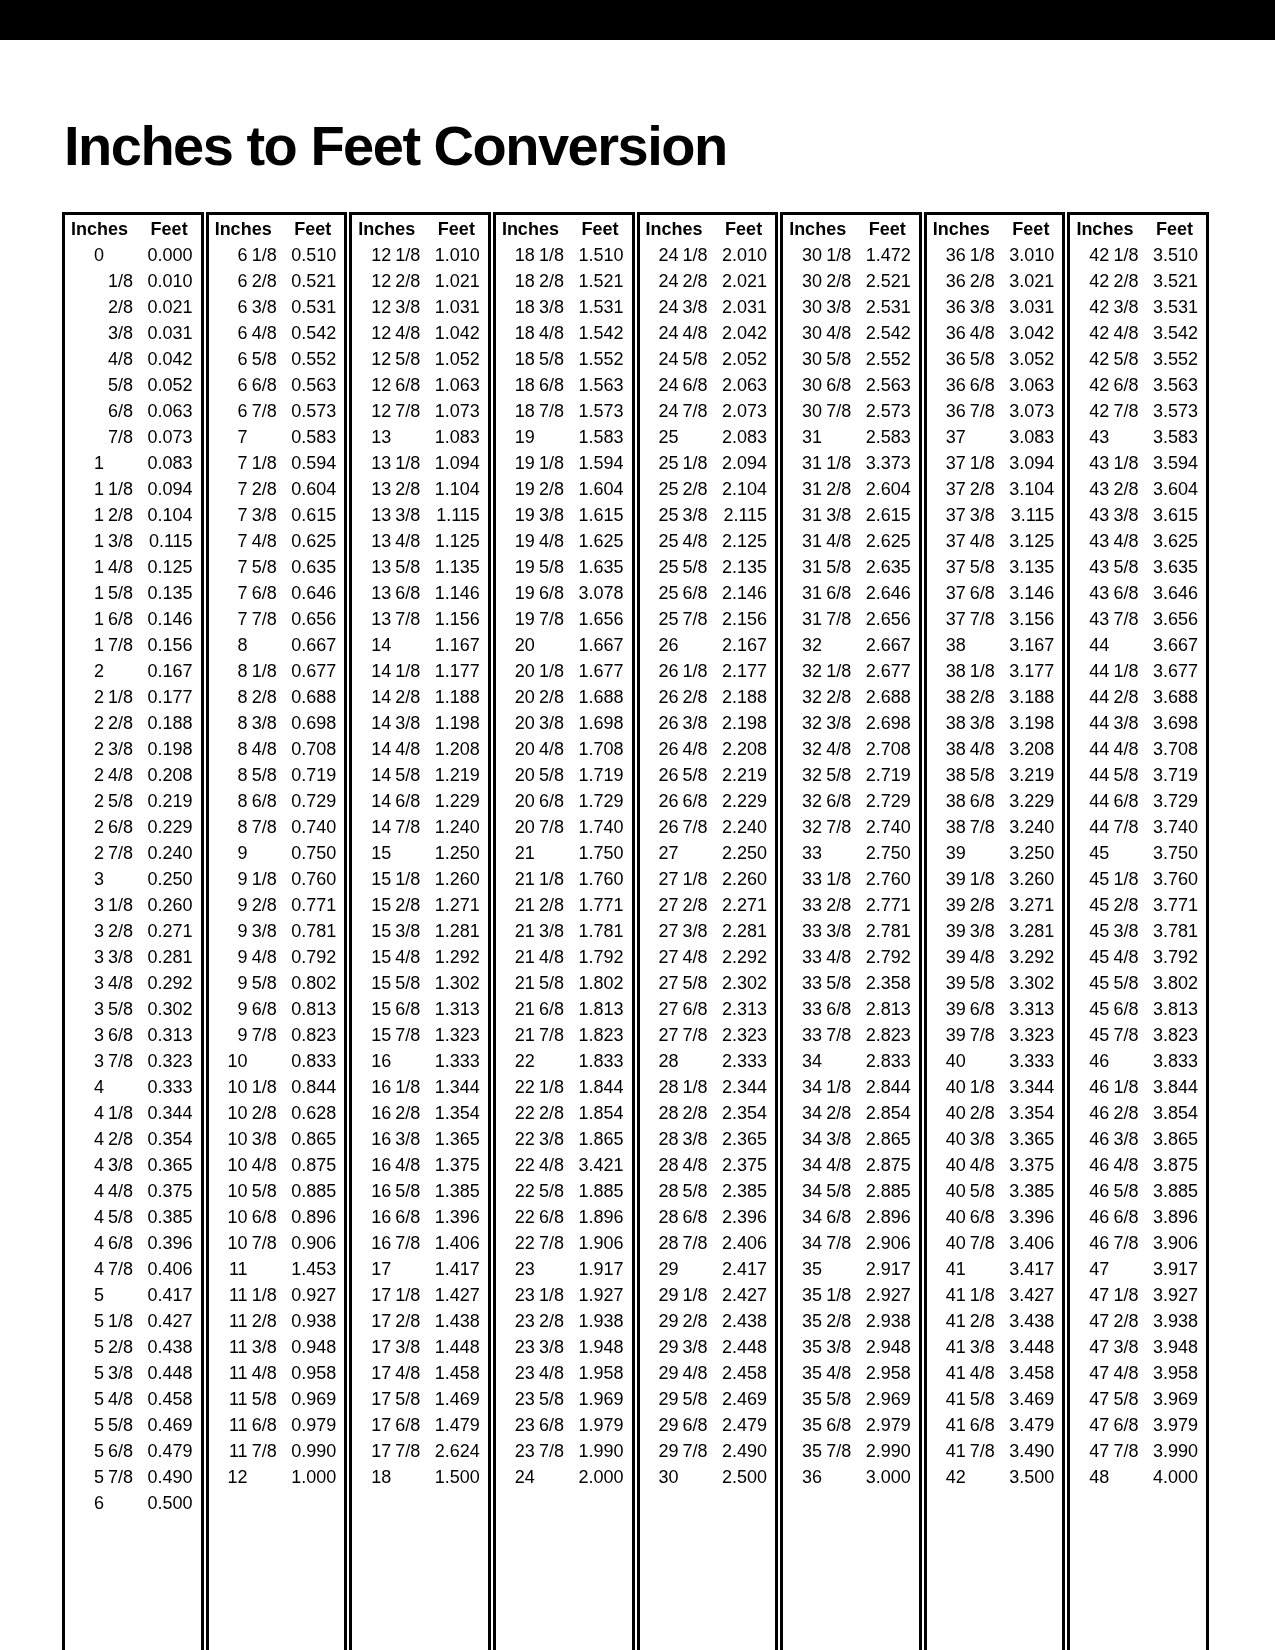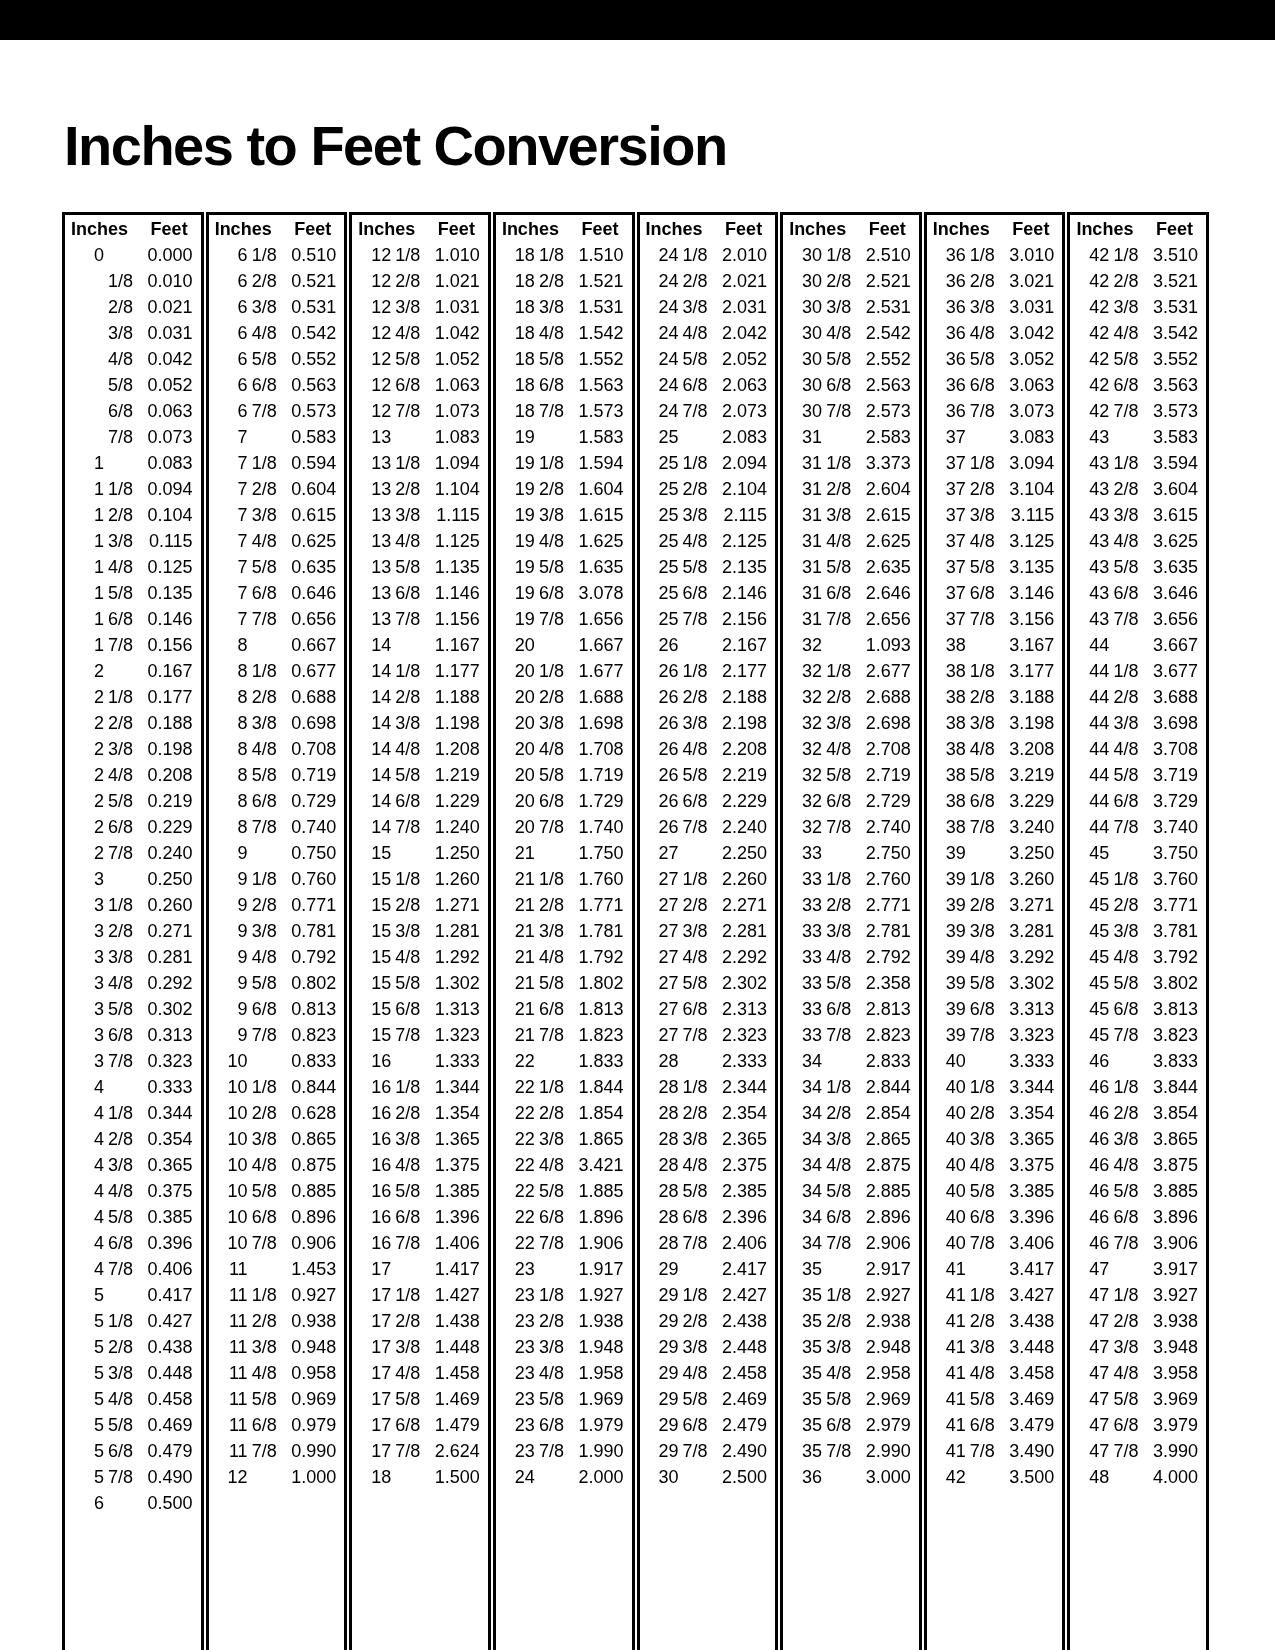--- a/index.html
+++ b/index.html
@@ -1263,21 +1263,21 @@
       </div>
     </div>
     <div class="group">
       <div class="hrow">
         <span>Inches</span>
         <span>Feet</span>
       </div>
       <div class="row">
         <span class="w">30</span>
         <span class="f">1/8</span>
-        <span class="ft">2.510</span>
+        <span class="ft">1.472</span>
       </div>
       <div class="row">
         <span class="w">30</span>
         <span class="f">2/8</span>
         <span class="ft">2.521</span>
       </div>
       <div class="row">
         <span class="w">30</span>
         <span class="f">3/8</span>
         <span class="ft">2.531</span>
@@ -1338,21 +1338,21 @@
         <span class="ft">2.646</span>
       </div>
       <div class="row">
         <span class="w">31</span>
         <span class="f">7/8</span>
         <span class="ft">2.656</span>
       </div>
       <div class="row">
         <span class="w">32</span>
         <span class="f"></span>
-        <span class="ft">1.093</span>
+        <span class="ft">2.667</span>
       </div>
       <div class="row">
         <span class="w">32</span>
         <span class="f">1/8</span>
         <span class="ft">2.677</span>
       </div>
       <div class="row">
         <span class="w">32</span>
         <span class="f">2/8</span>
         <span class="ft">2.688</span>

